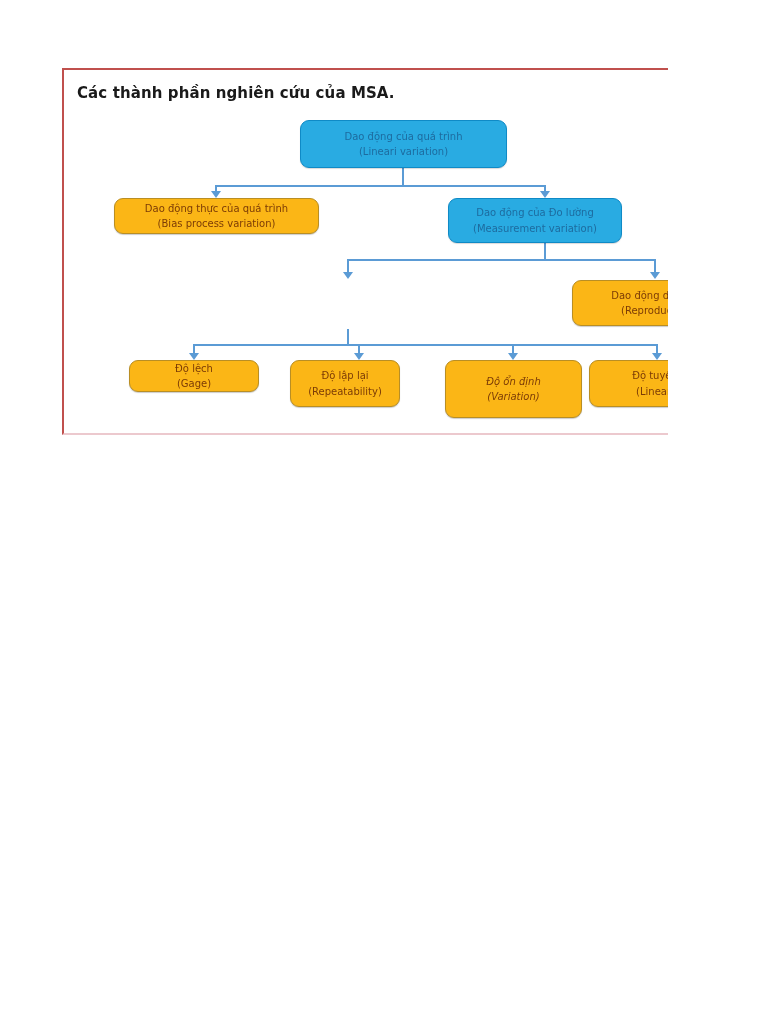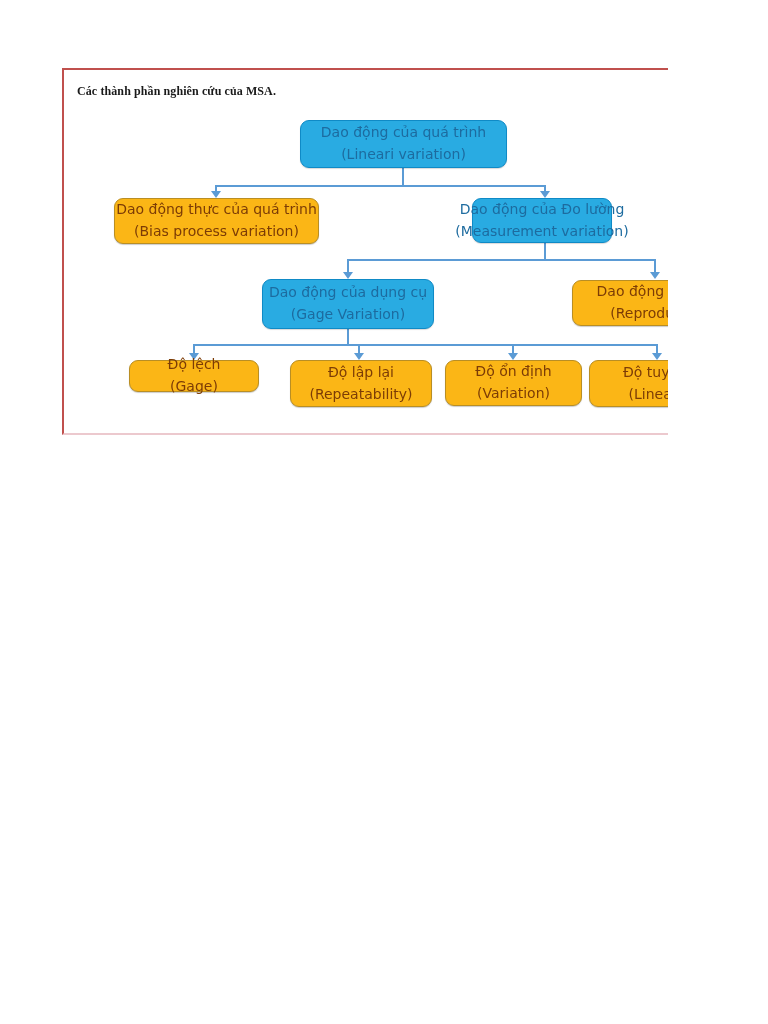--- a/index.html
+++ b/index.html
@@ -17,36 +17,35 @@
     box-sizing: border-box;
     border: 2px solid #c0504d;
     border-right: none;
     border-bottom: 2px solid #ecc9ce;
     background: #ffffff;
     overflow: hidden;
   }
   .doc-title {
     position: absolute;
     left: 13px; top: 14px;
-    font-size: 12px;
+    font-size: 15px;
     font-weight: bold;
     color: #1a1a1a;
     letter-spacing: 0.1px;
-    font-family: Liberation Serif, serif;
   }
   .node {
     position: absolute;
     box-sizing: border-box;
     border-radius: 9px;
     display: flex;
     flex-direction: column;
     justify-content: center;
     align-items: center;
     text-align: center;
-    font-size: 14px;
+    font-size: 10px;
     line-height: 1.55;
     white-space: nowrap;
   }
   .node.blue {
     background: #29abe2;
     border: 1px solid #0f8ac6;
     color: #1d6b9f;
     box-shadow: 0 1px 1px rgba(0,0,0,0.15);
   }
   .node.orange {
@@ -60,27 +59,27 @@
   .v-line { width: 2px; }
   .arrow-down {
     position: absolute;
     width: 0; height: 0;
     border-left: 5px solid transparent;
     border-right: 5px solid transparent;
     border-top: 7px solid #5b9bd5;
   }
   
   .n-process { left: 236px; top: 50px;  width: 207px; height: 48px; }
-  .n-true    { left: 50px;  top: 128px; width: 205px; height: 46px; }
-  .n-meas    { left: 408px; top: 128px; width: 140px; height: 45px; }
+  .n-true    { left: 50px;  top: 128px; width: 205px; height: 36px; }
+  .n-meas    { left: 384px; top: 128px; width: 174px; height: 45px; }
   .n-gage    { left: 198px; top: 209px; width: 172px; height: 50px; }
   .n-repro   { left: 508px; top: 210px; width: 152px; height: 46px; }
   .n-bias    { left: 65px;  top: 290px; width: 130px; height: 32px; align-items: center; }
-  .n-repeat  { left: 226px; top: 290px; width: 142px; height: 47px; }
-  .n-stab    { left: 381px; top: 290px; width: 137px; height: 46px; }
+  .n-repeat  { left: 226px; top: 290px; width: 110px; height: 47px; }
+  .n-stab    { left: 381px; top: 290px; width: 137px; height: 58px; font-style: italic; }
   .n-lin     { left: 525px; top: 290px; width: 132px; height: 47px; }
 </style>
 </head>
 <body>
 
 <div class="doc-page">
 
   <div class="doc-title">Các thành phần nghiên cứu của MSA.</div>
 
   <div class="v-line" style="left:338px; top:98px;  height:19px;"></div>
@@ -116,24 +115,20 @@
   <div class="node orange n-true">
     <span>Dao động thực của quá trình</span>
     <span>(Bias process variation)</span>
   </div>
 
   <div class="node blue n-meas">
     <span>Dao động của Đo lường</span>
     <span>(Measurement variation)</span>
   </div>
 
-  <div class="node blue n-gage">
-    <span>Dao động của dụng cụ</span>
-    <span>(Gage Variation)</span>
-  </div>
 
   <div class="node orange n-repro">
     <span>Dao động do n</span>
     <span>(Reproduci</span>
   </div>
 
   <div class="node orange n-bias">
     <span>Độ lệch</span>
     <span>(Gage)</span>
   </div>

